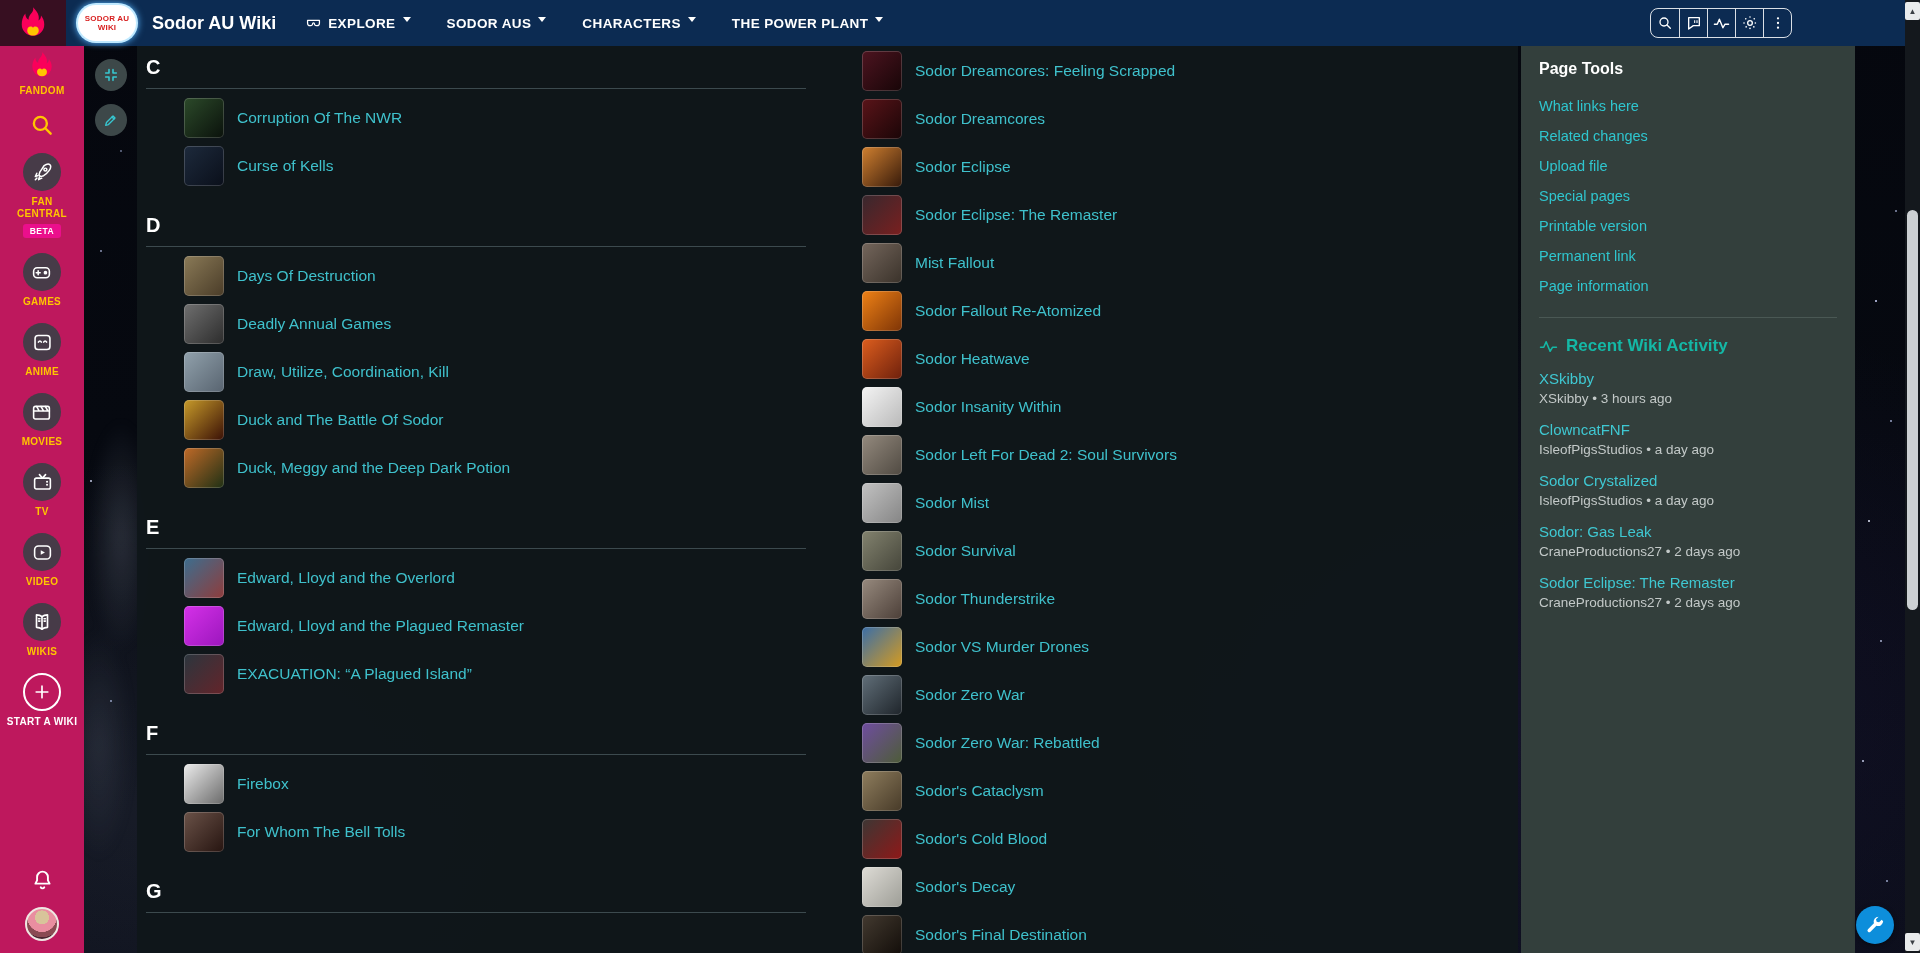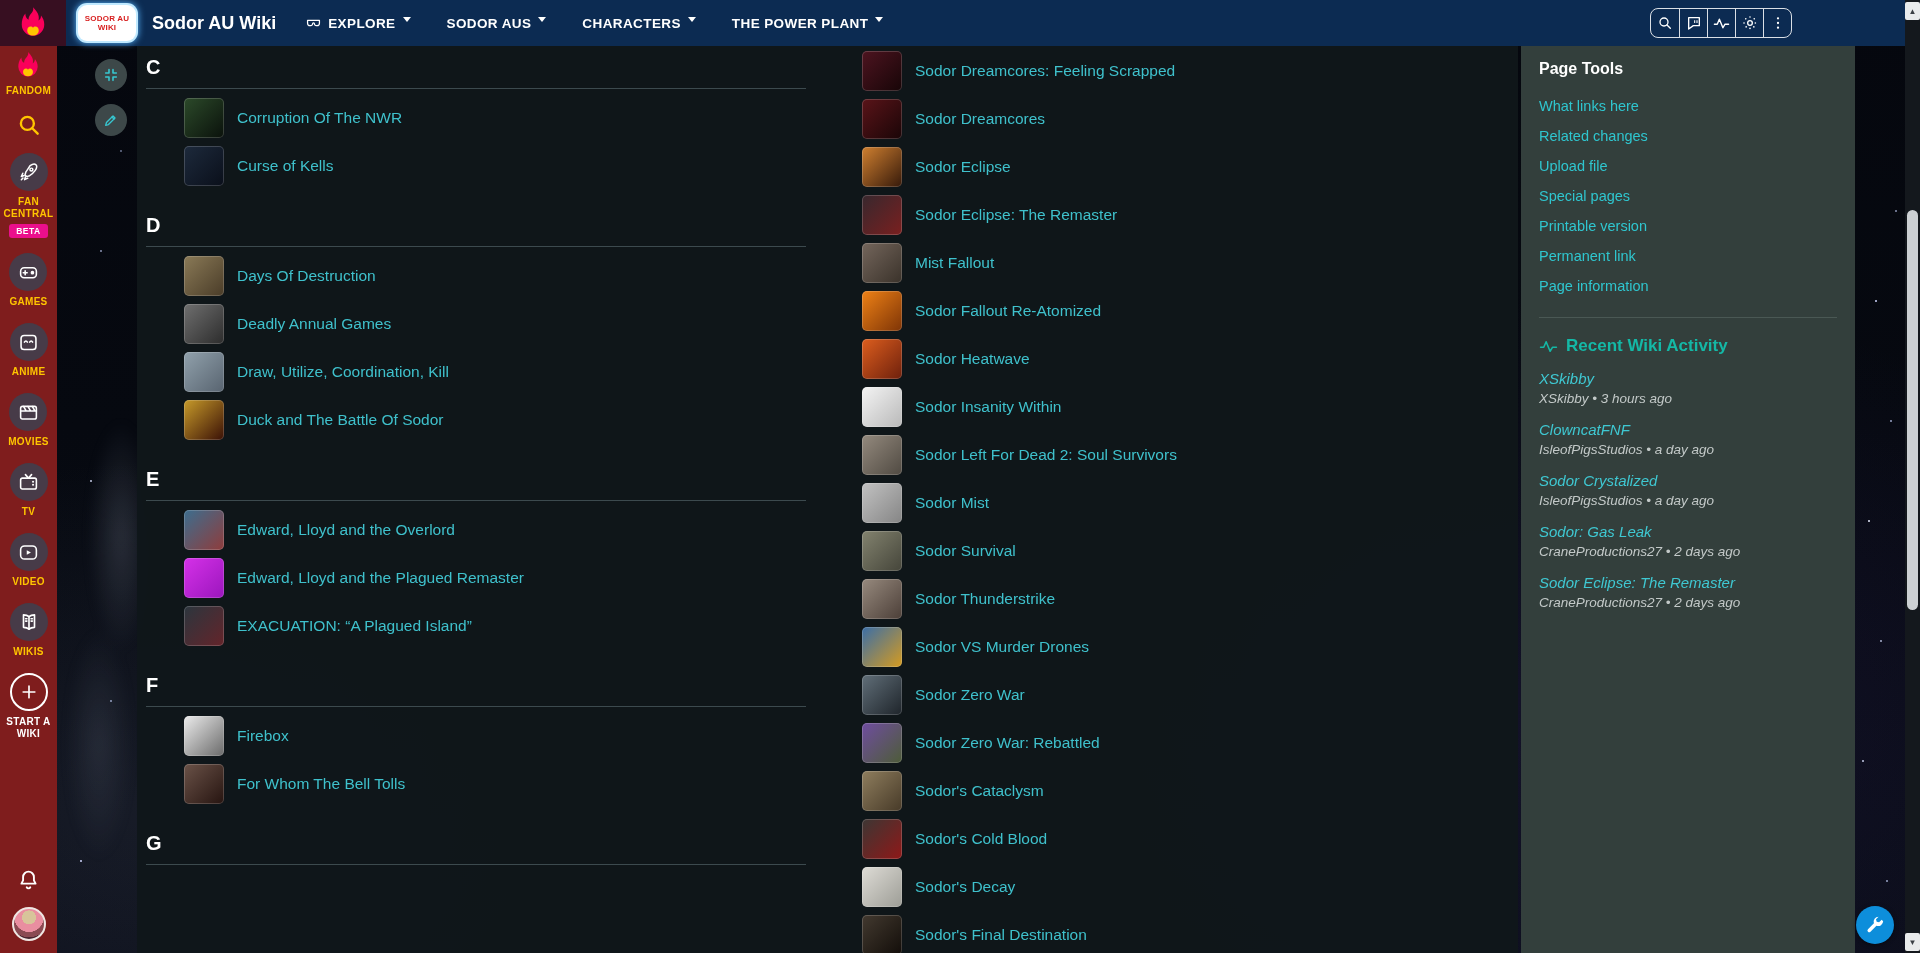--- a/index.html
+++ b/index.html
@@ -20,38 +20,38 @@
   .smoke { position:absolute; left:55px; top:380px; width:110px; height:520px; filter:blur(6px);
     background:
       radial-gradient(closest-side at 60% 30%, rgba(150,160,180,.22), transparent 75%),
       radial-gradient(closest-side at 40% 70%, rgba(120,130,150,.18), transparent 75%); }
 
   
   .header { position:absolute; left:0; top:0; width:1920px; height:46px; background:#0c2b52;
     display:flex; align-items:center; z-index:30; }
   .brand-corner { width:66px; height:46px; background:#370f21; display:flex; align-items:center;
     justify-content:center; flex:0 0 auto; }
-  .logo-cloud { margin-left:12px; width:58px; height:36px; background:#fff; border-radius:9px;
+  .logo-cloud { margin-left:12px; width:58px; height:36px; background:#fff; border-radius:18px;
     box-shadow:0 0 0 2px #bfe9ff, 0 0 7px 2px #59b7ff; display:flex; flex-direction:column;
     align-items:center; justify-content:center; color:#d81f1f; font-weight:bold; font-size:8px;
     line-height:9px; letter-spacing:.2px; flex:0 0 auto; }
   .site-title { margin-left:16px; color:#fff; font-size:18px; font-weight:bold; white-space:nowrap; }
   .topnav { display:flex; align-items:center; margin-left:30px; gap:36px; }
   .nav-item { display:flex; align-items:flex-start; gap:7px; color:#fff; font-size:13.5px;
     font-weight:bold; letter-spacing:.4px; cursor:pointer; white-space:nowrap; }
   .caret { width:0; height:0; border-left:4.5px solid transparent; border-right:4.5px solid transparent;
     border-top:5px solid #fff; margin-top:1px; }
   .hdr-icons { position:absolute; right:128px; top:8px; height:30px; display:flex;
     border:1px solid rgba(255,255,255,.85); border-radius:8px; overflow:hidden; }
   .hdr-icons .cell { width:28px; height:28px; display:flex; align-items:center; justify-content:center;
     color:#fff; cursor:pointer; border-left:1px solid rgba(255,255,255,.85); }
   .hdr-icons .cell:first-child { border-left:none; }
 
   
-  .rail { position:absolute; left:0; top:46px; width:57px; height:907px; background:#7f1d1d;
+  .rail { position:absolute; left:0; top:46px; width:84px; height:907px; background:#be185d;
     display:flex; flex-direction:column; align-items:center; padding-top:6px; z-index:20; }
   .rail-label { margin-top:5px; color:#ffc500; font-size:10px; font-weight:bold; text-align:center;
     line-height:12px; letter-spacing:.3px; }
   .rail-item { display:flex; flex-direction:column; align-items:center; margin-top:15px; cursor:pointer; }
   .rail-circle { width:38px; height:38px; border-radius:50%; background:#473b48; color:#fff;
     display:flex; align-items:center; justify-content:center; }
   .rail-search { margin-top:15px; color:#ffc500; cursor:pointer; }
   .badge-beta { margin-top:4px; background:#eb0f8c; color:#fff; font-size:8.5px; font-weight:bold;
     padding:2px 7px; border-radius:3px; letter-spacing:.5px; }
   .start-circle { width:38px; height:38px; border-radius:50%; border:2px solid #fff; color:#fff;
@@ -84,21 +84,21 @@
   
   .side { position:absolute; left:1521px; top:46px; width:334px; height:907px; background:#333f3c;
     padding:14px 18px; z-index:10; }
   .side h2 { color:#fff; font-size:16px; font-weight:bold; }
   .tools-links { margin-top:13px; }
   .tools-links a { display:block; height:30px; line-height:30px; color:#2fc6cf; font-size:14.5px;
     text-decoration:none; cursor:pointer; }
   .side-rule { border:none; border-top:1px solid #4a5854; margin:16px 0 0; }
   .activity-head { margin-top:18px; display:flex; align-items:flex-end; gap:8px; color:#14b8a6;
     font-size:17px; font-weight:bold; }
-  .activity-list { margin-top:13px;font-style:italic; }
+  .activity-list { margin-top:13px; }
   .activity-item { margin-bottom:11px; }
   .activity-item .a-title { display:block; color:#3fc8d2; font-size:15px; line-height:20px;
     text-decoration:none; cursor:pointer; }
   .activity-item .a-meta { color:#c3c9c8; font-size:13.5px; line-height:20px; }
 
   
   .wrench-fab { position:absolute; left:1856px; top:906px; width:38px; height:38px; border-radius:50%;
     background:#0d8edb; color:#fff; display:flex; align-items:center; justify-content:center;
     z-index:40; cursor:pointer; box-shadow:0 1px 4px rgba(0,0,0,.5); }
 
@@ -350,20 +350,24 @@
           <span class="thumb" style="background: linear-gradient(135deg, rgb(111, 111, 111), rgb(44, 44, 44));"></span>
           <span class="entry-title">Deadly Annual Games</span>
         </a>
         <a class="row">
           <span class="thumb" style="background: linear-gradient(135deg, rgb(145, 161, 172), rgb(88, 100, 112));"></span>
           <span class="entry-title">Draw, Utilize, Coordination, Kill</span>
         </a>
         <a class="row">
           <span class="thumb" style="background: linear-gradient(135deg, rgb(199, 155, 42), rgb(58, 16, 6));"></span>
           <span class="entry-title">Duck and The Battle Of Sodor</span>
+        </a>
+        <a class="row">
+          <span class="thumb" style="background: linear-gradient(135deg, rgb(192, 106, 40), rgb(30, 48, 20));"></span>
+          <span class="entry-title">Duck, Meggy and the Deep Dark Potion</span>
         </a>
       </div>
       <div class="section">
         <div class="letter">E</div>
         <hr class="rule">
         <a class="row">
           <span class="thumb" style="background: linear-gradient(135deg, rgb(60, 110, 143), rgb(143, 60, 60));"></span>
           <span class="entry-title">Edward, Lloyd and the Overlord</span>
         </a>
         <a class="row">

